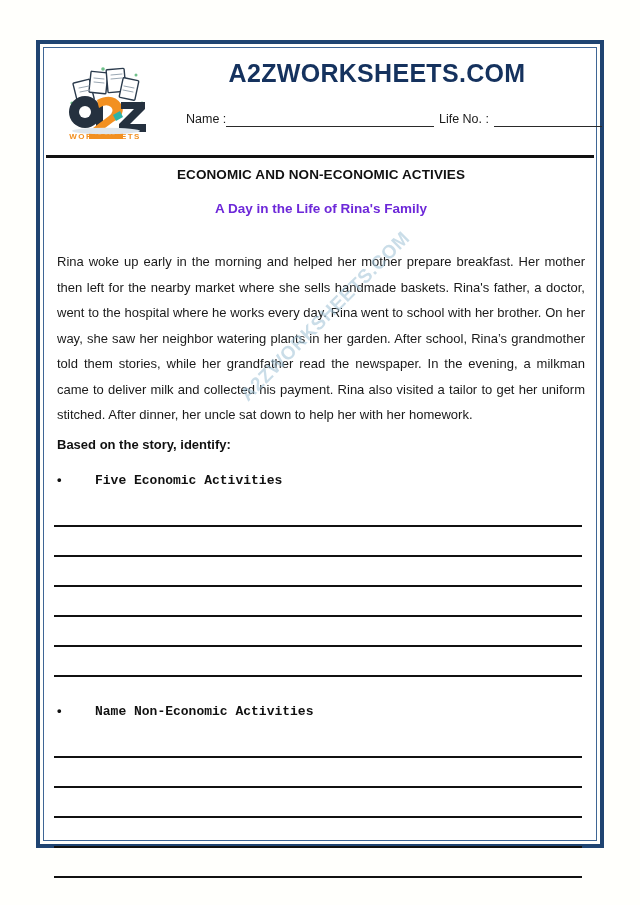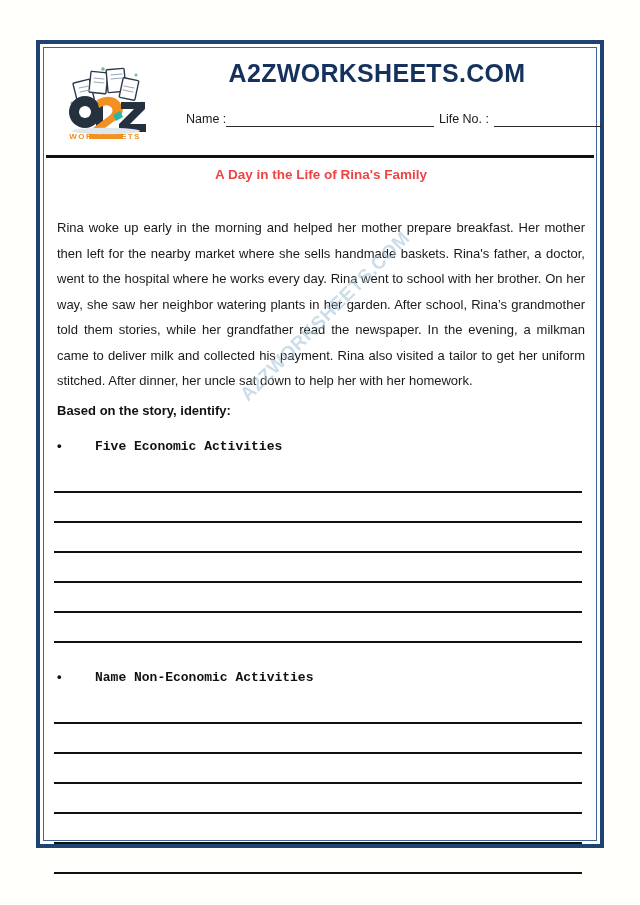--- a/index.html
+++ b/index.html
@@ -101,22 +101,22 @@
     font-size: 13.5px;
     font-weight: bold;
     color: #111111;
     letter-spacing: 0.1px;
     margin-top: 4px;
   }
   .story-title {
     text-align: center;
     font-size: 13.5px;
     font-weight: bold;
-    color: #ef4444;
-    margin-top: 4px;
+    color: #6d28d9;
+    margin-top: 19px;
   }
   .story {
     margin-top: 33px;
     font-size: 13px;
     line-height: 25.5px;
     color: #1a1a1a;
     text-align: justify;
     text-justify: inter-word;
   }
   .prompt {
@@ -236,20 +236,21 @@
       </div>
 
 
     </div>
   </div>
 
   <div class="header-divider"></div>
 
   <div class="content">
 
+    <div class="worksheet-title">ECONOMIC AND NON-ECONOMIC ACTIVIES</div>
     <div class="story-title">A Day in the Life of Rina's Family</div>
     <div class="story">Rina woke up early in the morning and helped her mother prepare breakfast. Her mother then left for the nearby market where she sells handmade baskets. Rina's father, a doctor, went to the hospital where he works every day. Rina went to school with her brother. On her way, she saw her neighbor watering plants in her garden. After school, Rina’s grandmother told them stories, while her grandfather read the newspaper. In the evening, a milkman came to deliver milk and collected his payment. Rina also visited a tailor to get her uniform stitched. After dinner, her uncle sat down to help her with her homework.</div>
     <div class="prompt">Based on the story, identify:</div>
 
     <div class="bullet-row">
       <span class="bullet-dot">•</span>
       <span class="bullet-label">Five Economic Activities</span>
     </div>
     <div class="answer-lines">
       <div class="answer-line"></div>

